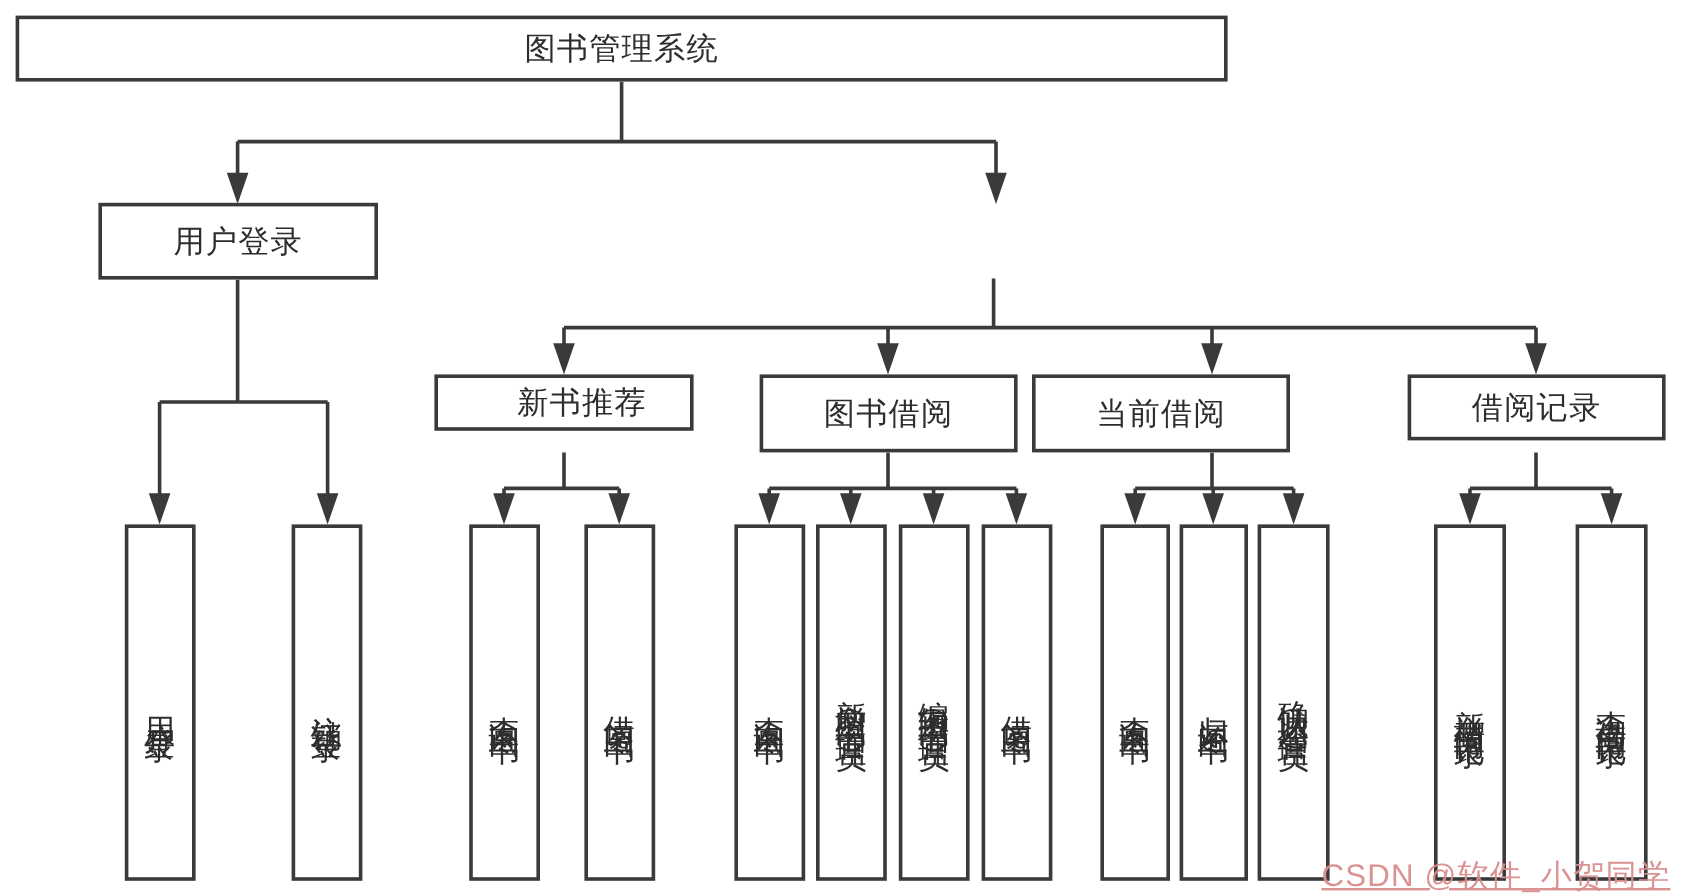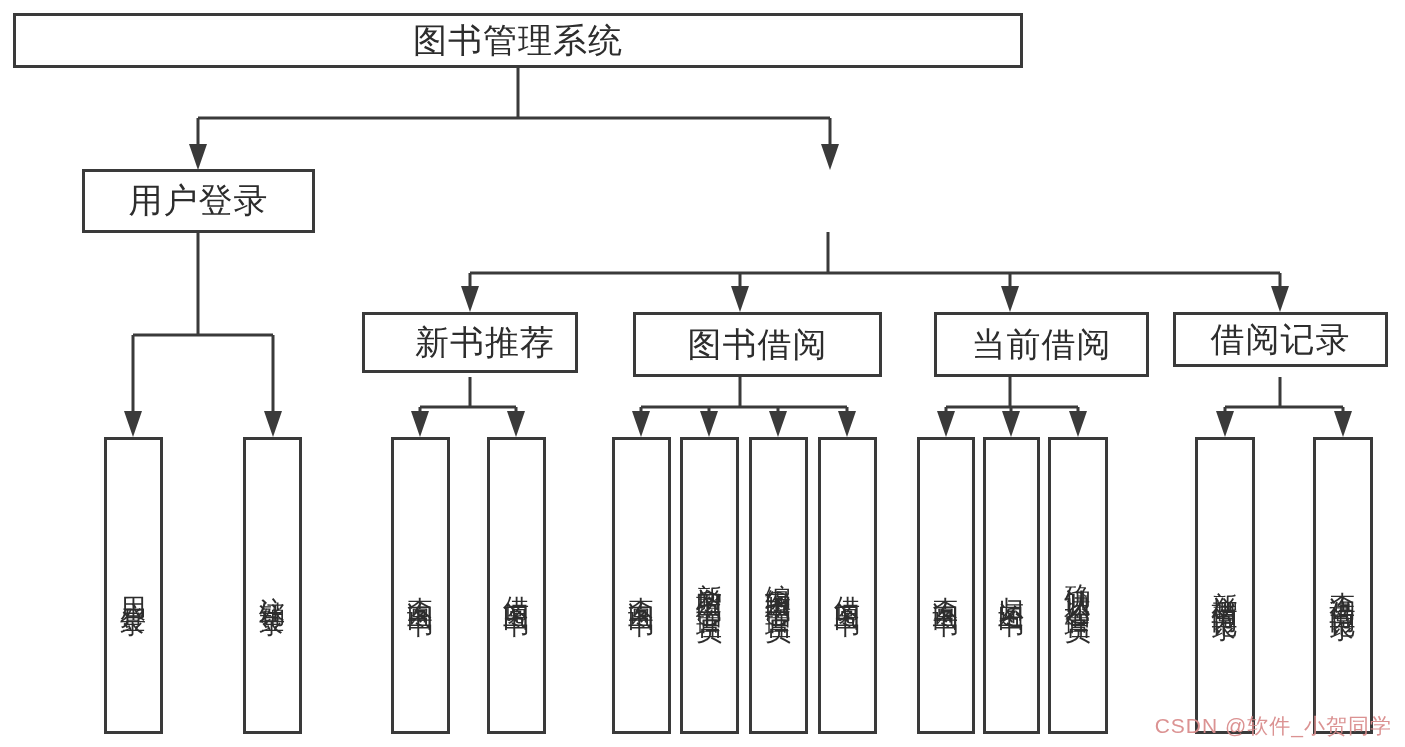--- a/index.html
+++ b/index.html
@@ -17,21 +17,21 @@
     width: 1405px; height: 747px;
   }
   .box {
     position: absolute;
     box-sizing: border-box;
     background: #ffffff;
     border: 3px solid #3a3a3a;
     display: flex;
     align-items: center;
     justify-content: center;
-    font-size: 34px;
+    font-size: 26px;
     letter-spacing: 1px;
     color: #2d2d2d;
     white-space: nowrap;
   }
   .vbox {
     position: absolute;
     box-sizing: border-box;
     background: #ffffff;
     border: 3px solid #3a3a3a;
     display: flex;
@@ -44,24 +44,25 @@
     font-size: 26px;
     letter-spacing: 5px;
     color: #2d2d2d;
     line-height: 1;
     white-space: nowrap;
   }
   #watermark {
     position: absolute;
     top: 712px;
     right: 13px;
-    font-size: 21px;
+    font-size: 26px;
     letter-spacing: 1px;
     color: rgba(217, 140, 140, 0.95);
     white-space: nowrap;
+    text-decoration: underline;
   }
 </style>
 </head>
 <body>
 
 <div id="canvas">
 
   <svg id="connectors" viewBox="0 0 1405 747" xmlns="http://www.w3.org/2000/svg">
     <g stroke="#3a3a3a" stroke-width="3" fill="none">
       <path d="M518 68 V118 M198 118 H830 M198 118 V146 M830 118 V146"></path>
@@ -122,23 +123,23 @@
     <g fill="#3a3a3a" stroke="none">
       <polygon points="1216,411 1234,411 1225,437"></polygon>
       <polygon points="1334,411 1352,411 1343,437"></polygon>
     </g>
   </svg>
 
   <div class="box" style="left:13px; top:13px; width:1010px; height:55px;">图书管理系统</div>
 
   <div class="box" style="left:82px; top:169px; width:233px; height:64px;">用户登录</div>
 
-  <div class="box" style="left:362px; top:312px; width:216px; height:61px;padding-left:30px;">新书推荐</div>
-  <div class="box" style="left:633px; top:312px; width:249px; height:65px;">图书借阅</div>
-  <div class="box" style="left:934px; top:312px; width:215px; height:65px;">当前借阅</div>
+  <div class="box" style="left:362px; top:312px; width:216px; height:47px;padding-left:30px;">新书推荐</div>
+  <div class="box" style="left:633px; top:312px; width:215px; height:65px;">图书借阅</div>
+  <div class="box" style="left:860px; top:312px; width:215px; height:65px;">当前借阅</div>
   <div class="box" style="left:1173px; top:312px; width:215px; height:55px;">借阅记录</div>
 
   <div class="vbox" style="left:104px; top:437px; width:59px; height:297px;">
     <span class="vtext">用户登录</span>
   </div>
   <div class="vbox" style="left:243px; top:437px; width:59px; height:297px;">
     <span class="vtext">注销登录</span>
   </div>
 
   <div class="vbox" style="left:391px; top:437px; width:59px; height:297px;">

